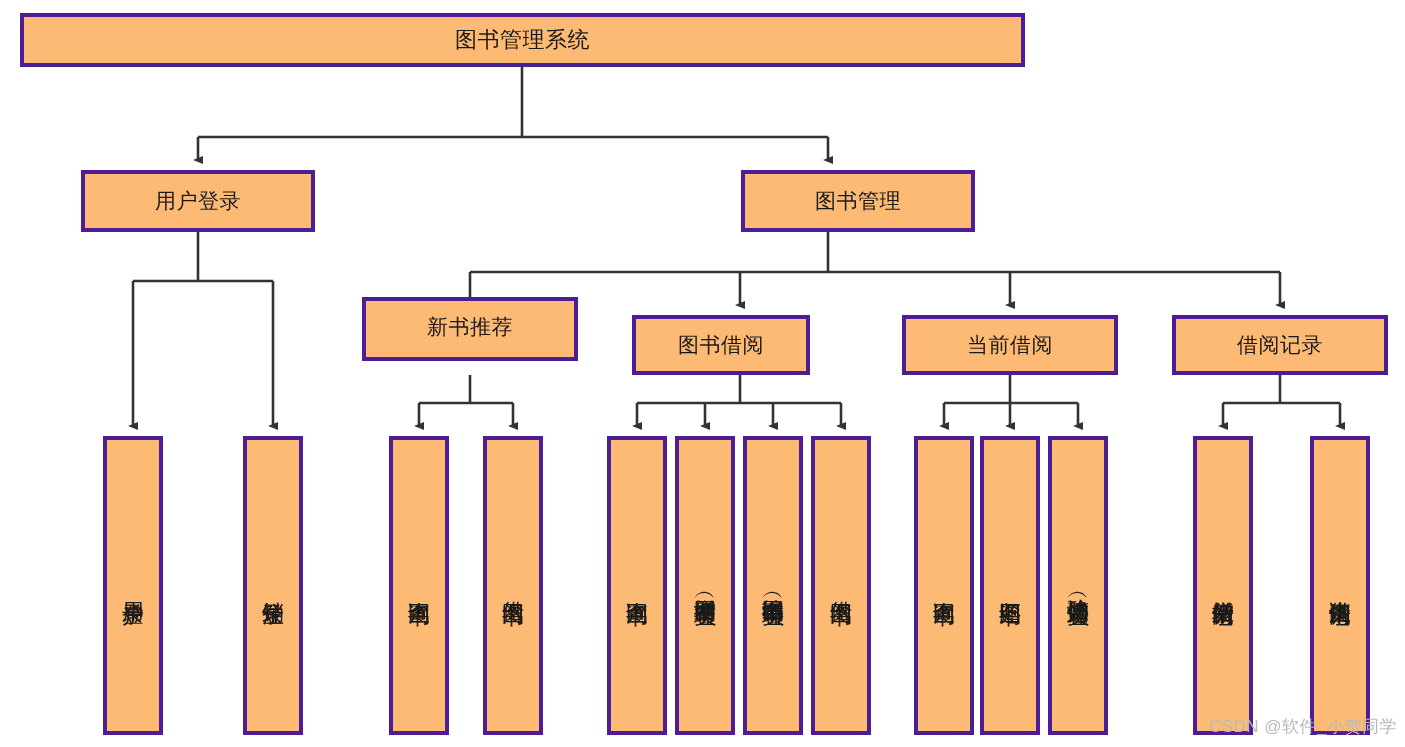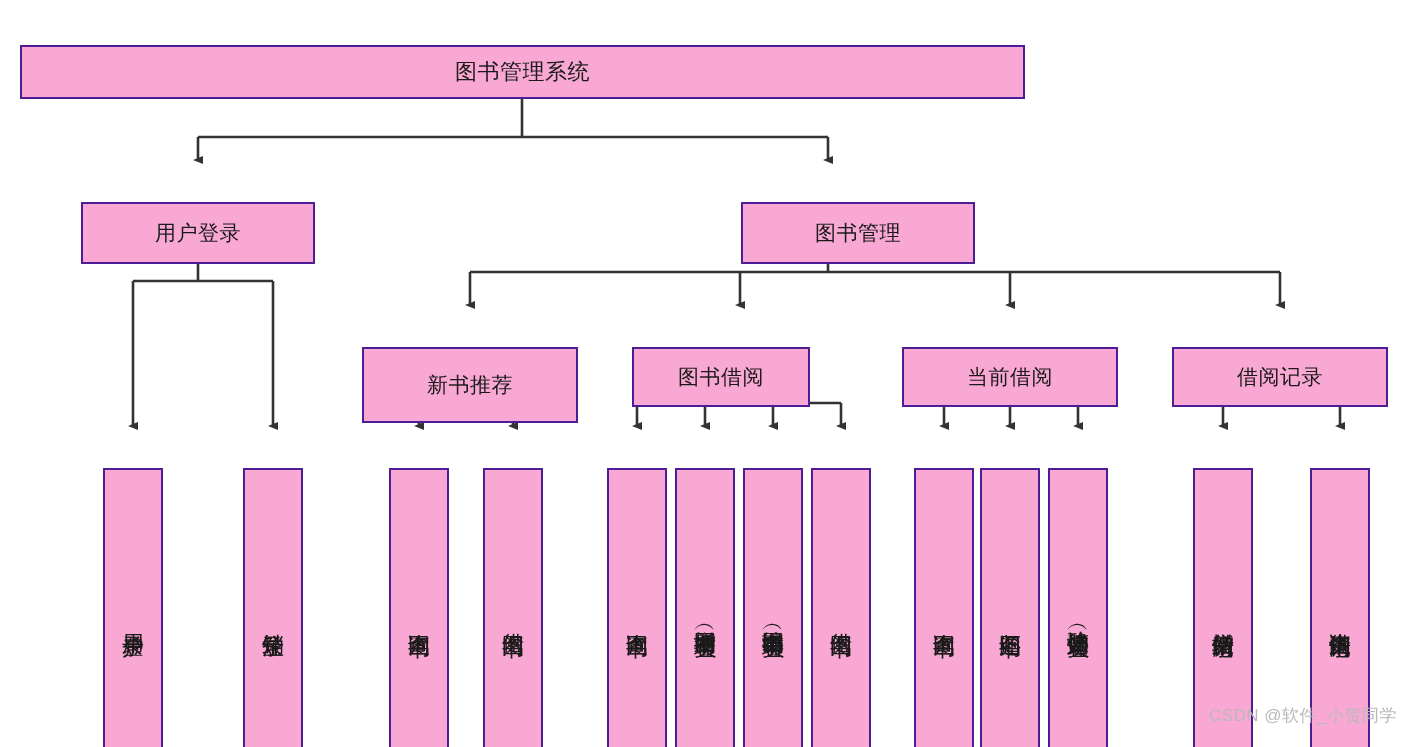--- a/index.html
+++ b/index.html
@@ -20,27 +20,26 @@
   #diagram-svg {
     position: absolute;
     left: 0;
     top: 0;
     width: 1405px;
     height: 747px;
   }
   .node-box {
     position: absolute;
     box-sizing: border-box;
-    background: #f9a8d4;
-    border: 2px solid #4c1d95;
+    background: #fdba74;
+    border: 4px solid #4c1d95;
     display: flex;
     align-items: center;
     justify-content: center;
     color: #1a1a1a;
-    margin-top: 32px;
   }
   .node-label-h {
     font-size: 21px;
     line-height: 1.2;
     letter-spacing: 0.5px;
     white-space: nowrap;
   }
   .node-box.root .node-label-h {
     font-size: 22px;
   }
@@ -53,21 +52,21 @@
     text-orientation: upright;
     font-size: 22px;
     line-height: 1.28;
     letter-spacing: 1px;
     white-space: nowrap;
     color: #1a1a1a;
   }
   #watermark {
     position: absolute;
     right: 8px;
-    bottom: 20px;
+    bottom: 9px;
     font-size: 17px;
     color: #b9b9b9;
     letter-spacing: 0.5px;
     white-space: nowrap;
     pointer-events: none;
   }
 </style>
 </head>
 <body>
 
@@ -129,21 +128,21 @@
   </div>
 
   <div class="node-box" style="left:81px; top:170px; width:234px; height:62px;">
     <span class="node-label-h">用户登录</span>
   </div>
 
   <div class="node-box" style="left:741px; top:170px; width:234px; height:62px;">
     <span class="node-label-h">图书管理</span>
   </div>
 
-  <div class="node-box" style="left:362px; top:315px; width:216px; height:76px;">
+  <div class="node-box" style="left:362px; top:297px; width:216px; height:64px;font-family:Liberation Mono, monospace;">
     <span class="node-label-h">新书推荐</span>
   </div>
 
   <div class="node-box" style="left:632px; top:315px; width:178px; height:60px;">
     <span class="node-label-h">图书借阅</span>
   </div>
 
   <div class="node-box" style="left:902px; top:315px; width:216px; height:60px;">
     <span class="node-label-h">当前借阅</span>
   </div>

